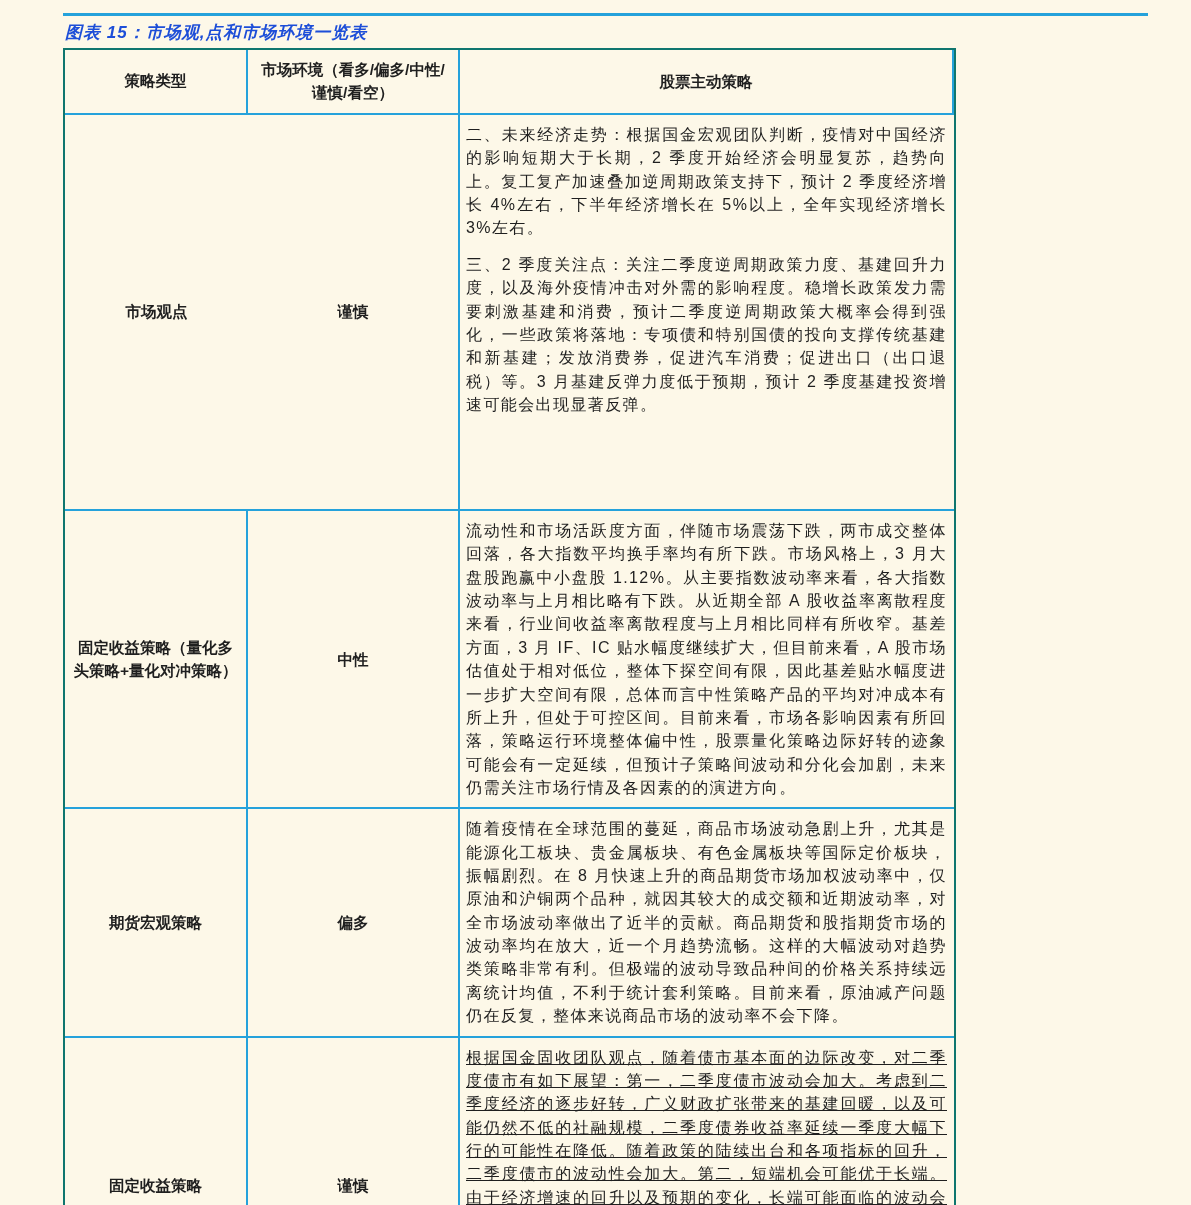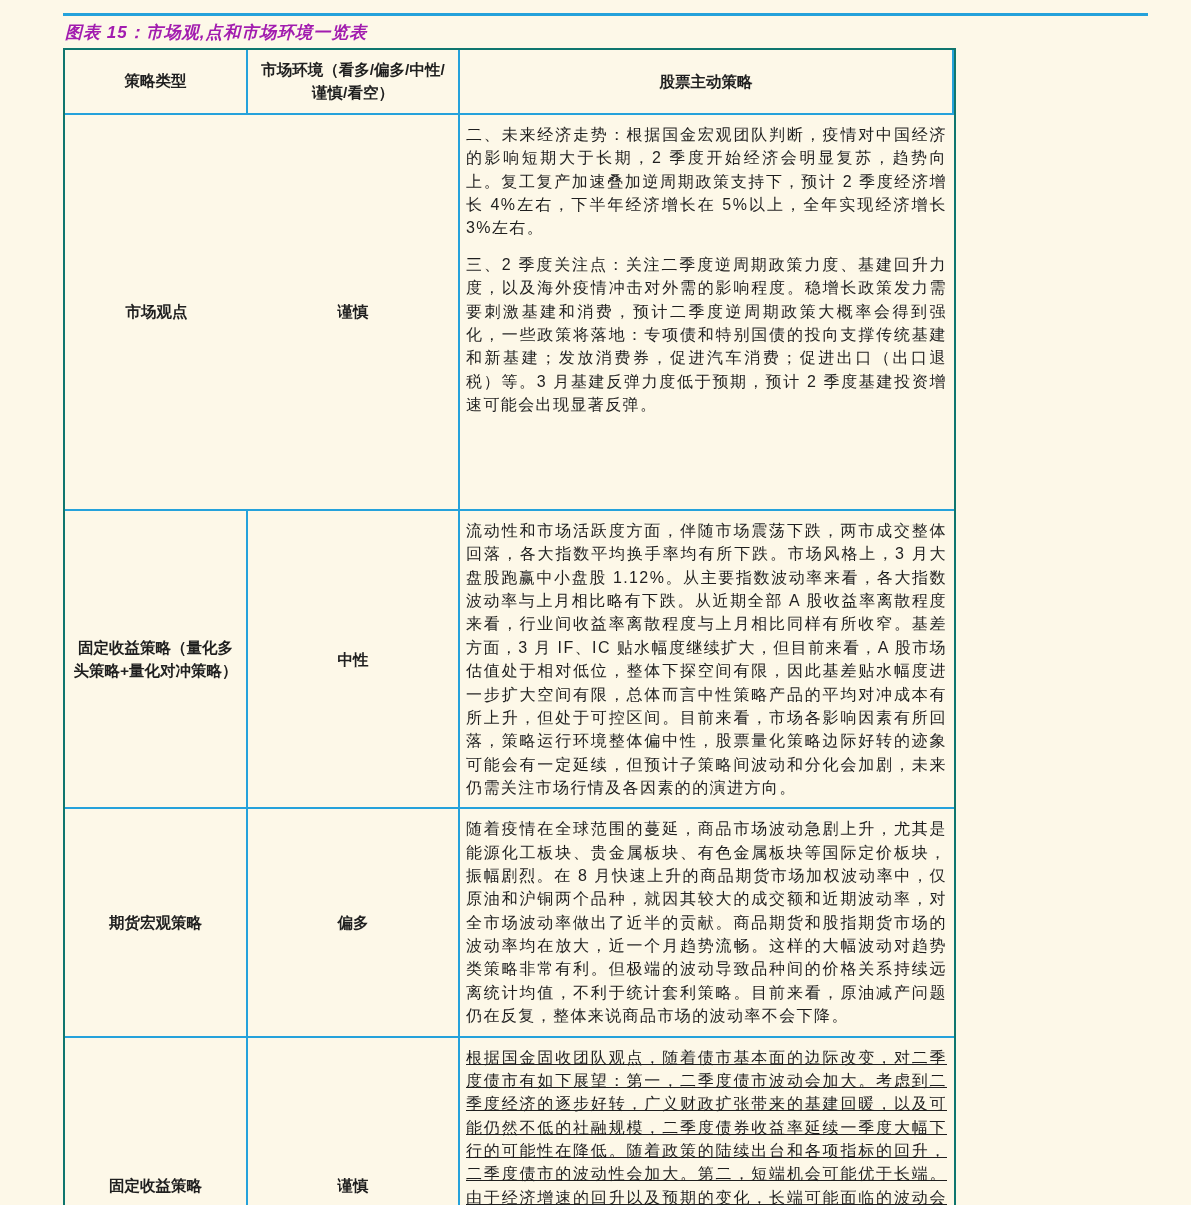--- a/index.html
+++ b/index.html
@@ -20,21 +20,21 @@
 
   .title-block {
     border-top: 3px solid #25A2DB;
     padding: 5px 2px 4px 2px;
   }
   .figure-title {
     font-size: 17px;
     font-weight: bold;
     font-style: italic;
     letter-spacing: 1px;
-    color: #a21caf;
+    color: #1d4ed8;
   }
 
   .tbl {
     width: 893px;
     border: 2px solid #0f766e;
     display: grid;
     grid-template-columns: 183px 212px 1fr;
   }
   .cell {
     border-right: 2px solid #25A2DB;

